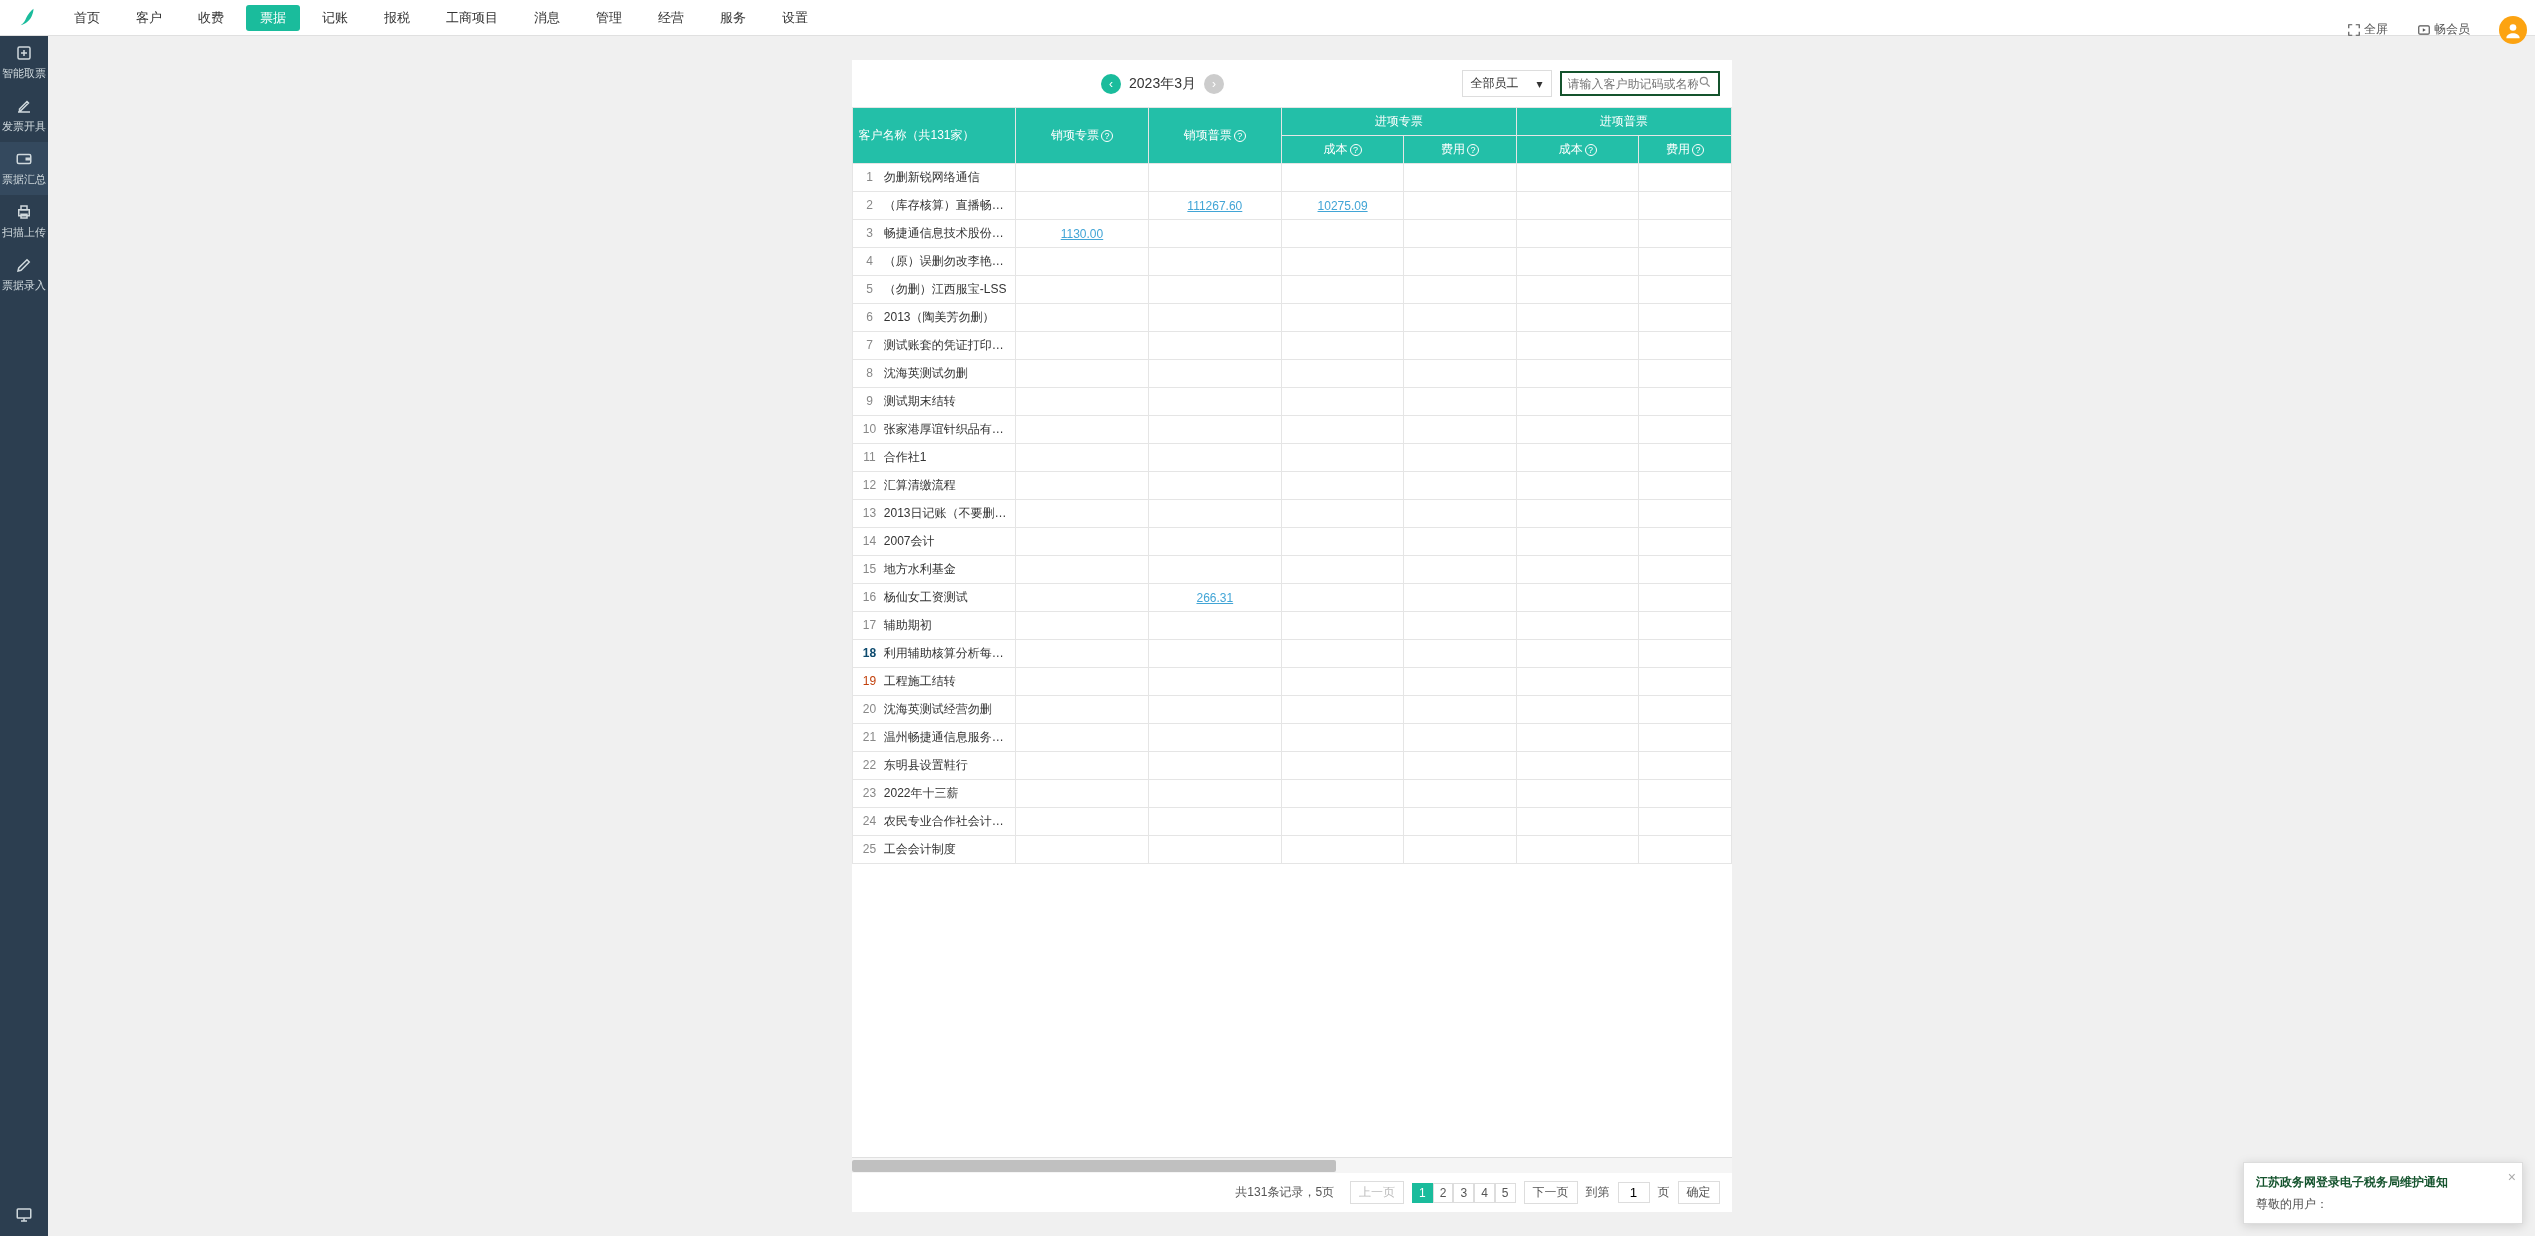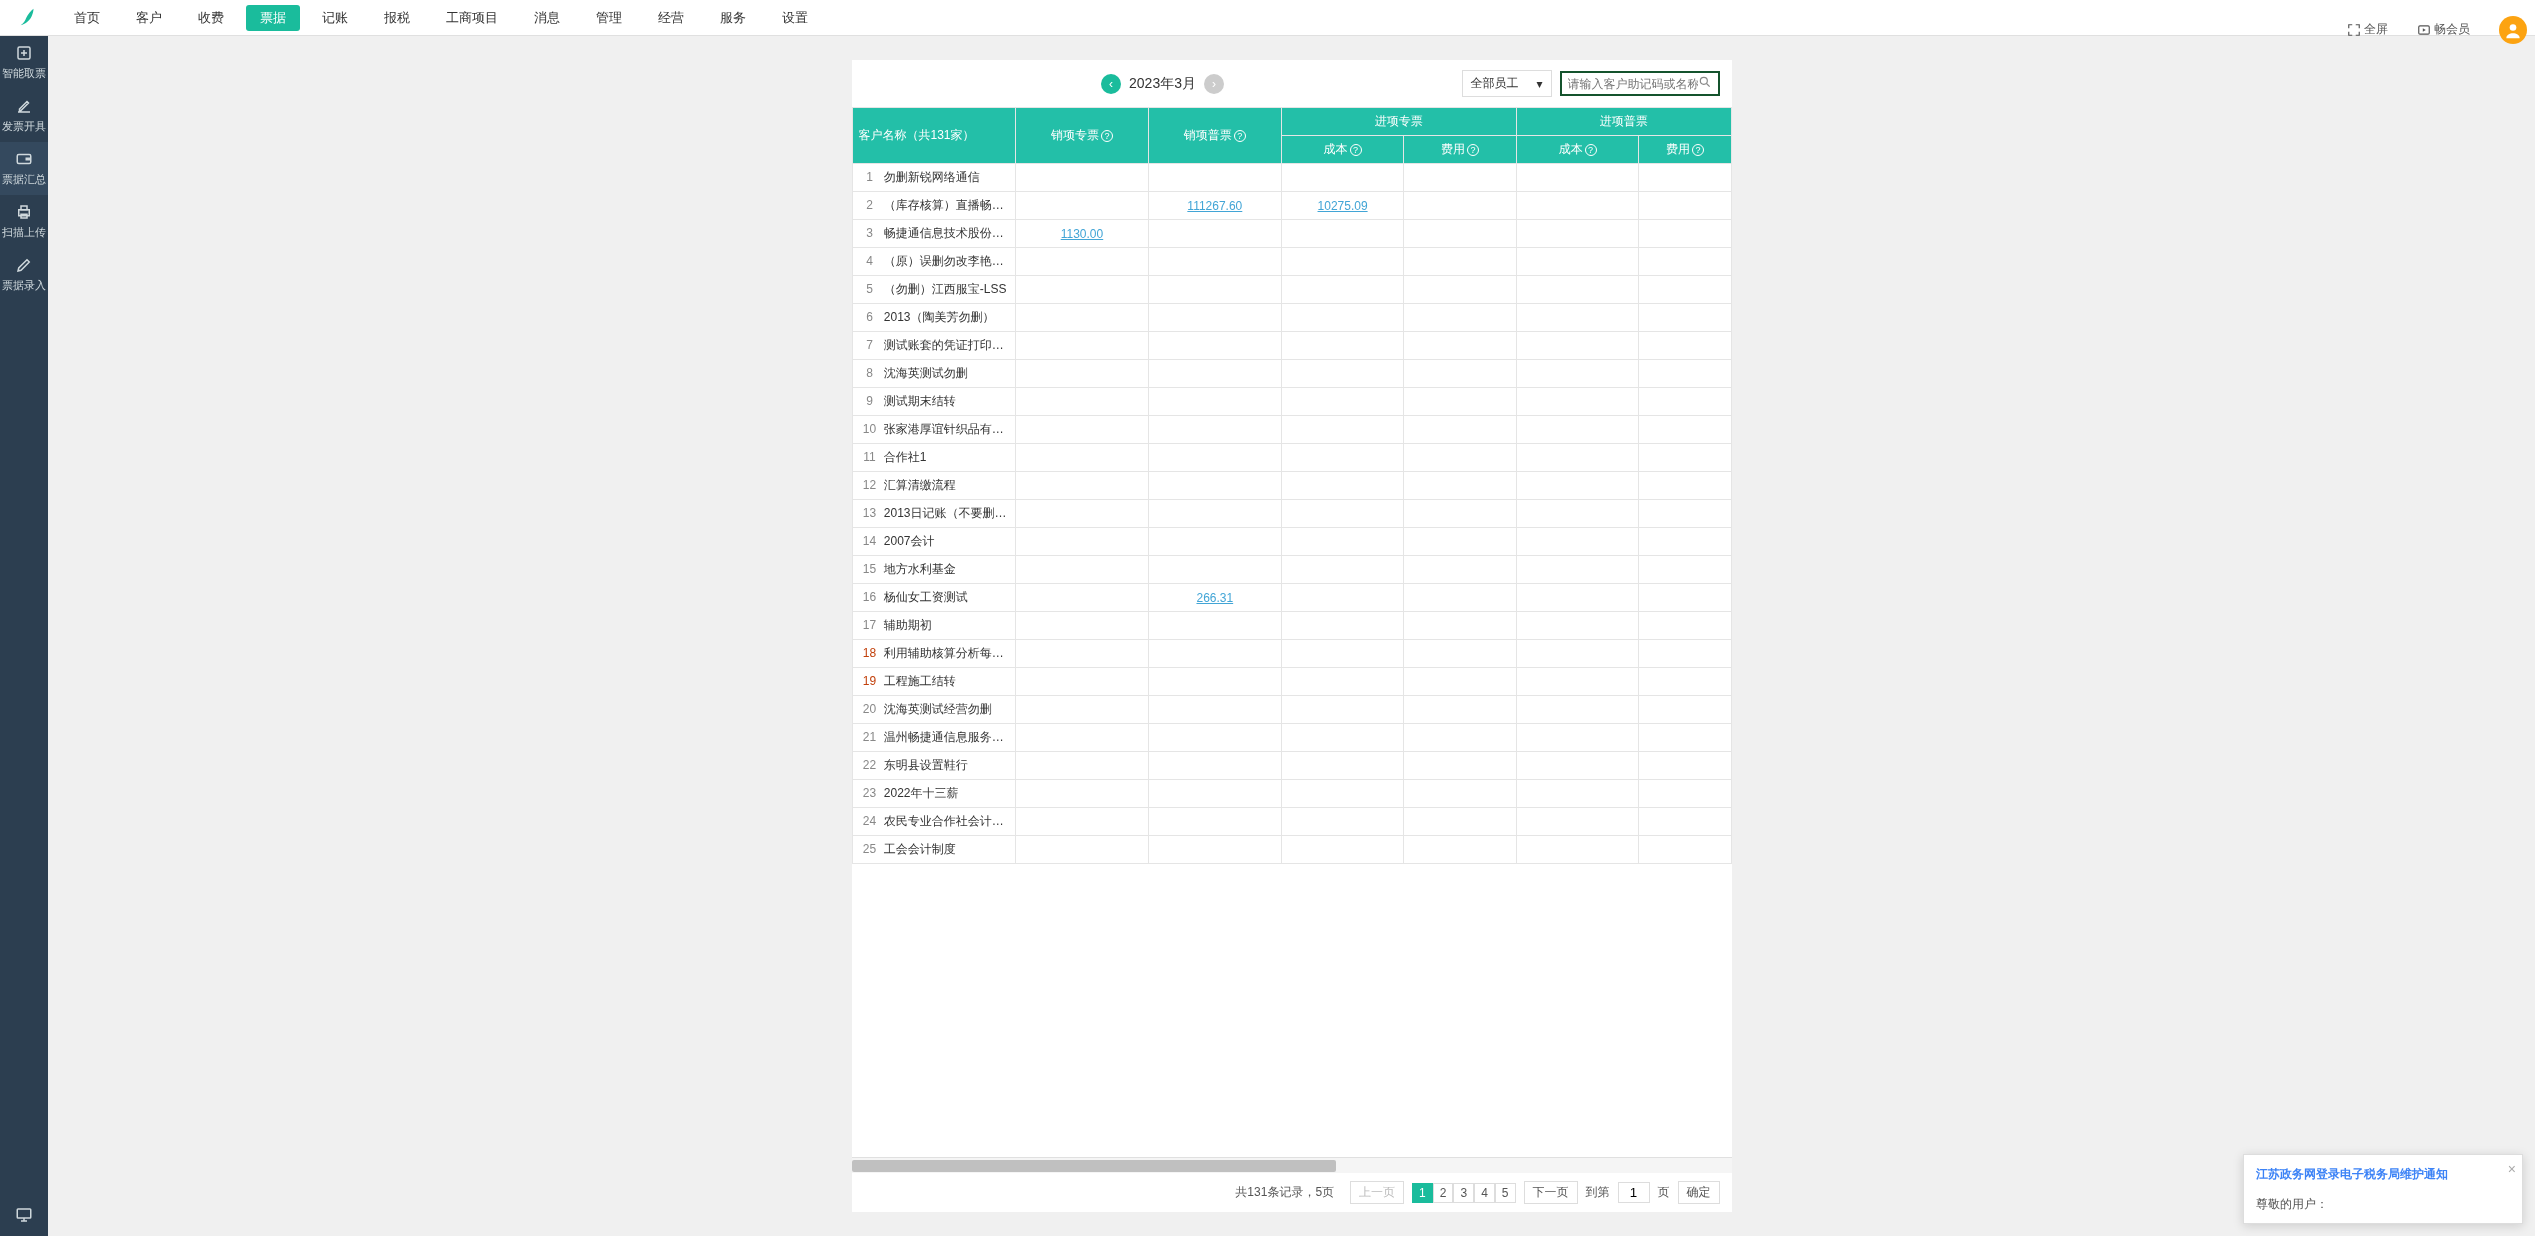--- a/index.html
+++ b/index.html
@@ -133,21 +133,21 @@
 
 .toast {
   position: fixed; right: 12px; bottom: 12px;
   width: 280px; background: #fff;
   border: 1px solid #ddd;
   box-shadow: 0 2px 10px rgba(0,0,0,.15);
   padding: 10px 28px 10px 12px;
   font-size: 12px; color: #555;
   line-height: 1.5;
 }
-.toast-title { font-weight: 600; margin-bottom: 12px; color: #3b82f6; }
+.toast-title { font-weight: 600; margin-bottom: 4px; color: #14532d; }
 .toast-close { position: absolute; right: 6px; top: 4px; cursor: pointer; color: #aaa; font-size: 14px; }
 </style>
 </head>
 <body>
 
 <div class="app">
   <div class="topbar">
     <div class="logo">
       <svg viewBox="0 0 24 24" width="22" height="22">
           <path fill="#1abc9c" d="M4 20c5-2 9-4 12-10 1-2 2-5 2-8-3 2-6 6-8 10-1 3-3 6-6 8z"></path>
@@ -432,21 +432,21 @@
                 <tr>
                   <td class="name-col"><span class="idx-col" style="display:inline-block;width:22px;color:#888;">17</span> 辅助期初</td>
                   <td></td>
                   <td></td>
                   <td></td>
                   <td></td>
                   <td></td>
                   <td></td>
                 </tr>
                 <tr>
-                  <td class="name-col"><span class="idx-col" style="display:inline-block;width:22px;color:#c2410c;">18</span> 利用辅助核算分析每种商…</td>
+                  <td class="name-col"><span class="idx-col" style="display:inline-block;width:22px;color:#0c4a6e;font-weight:bold;">18</span> 利用辅助核算分析每种商…</td>
                   <td></td>
                   <td></td>
                   <td></td>
                   <td></td>
                   <td></td>
                   <td></td>
                 </tr>
                 <tr>
                   <td class="name-col"><span class="idx-col" style="display:inline-block;width:22px;color:#c2410c;">19</span> 工程施工结转</td>
                   <td></td>

